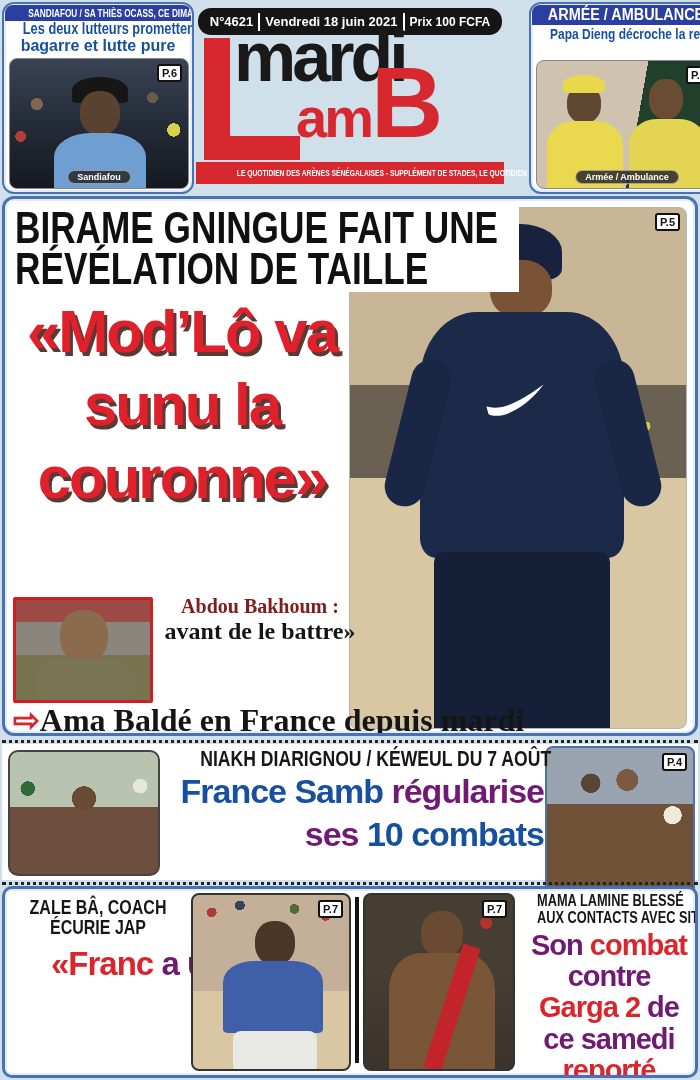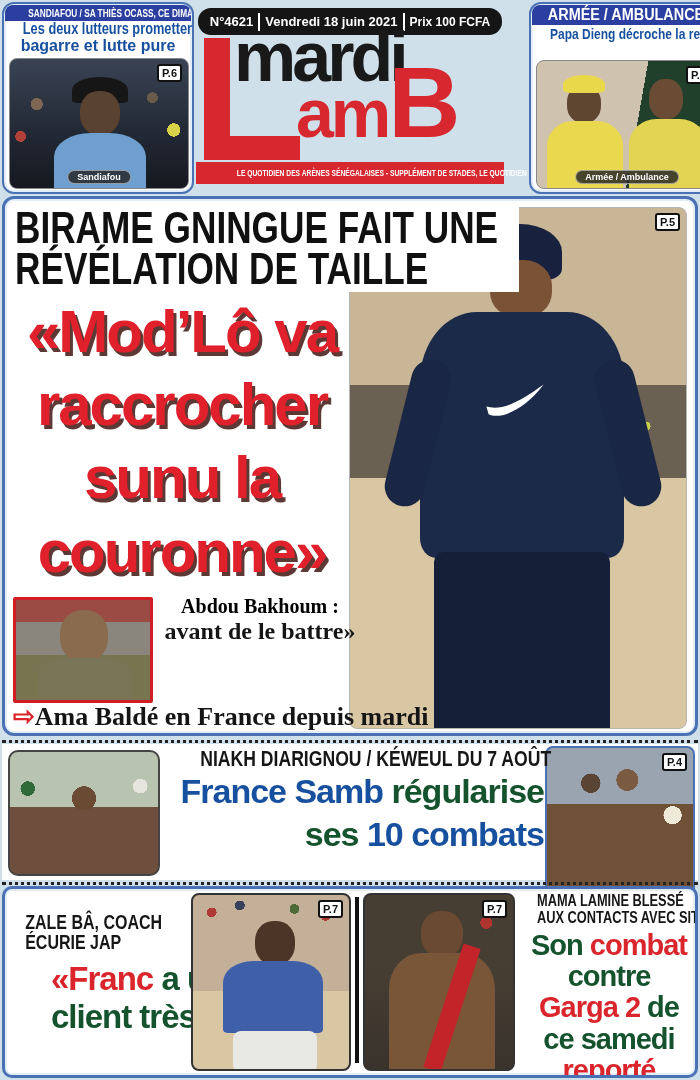--- a/index.html
+++ b/index.html
@@ -20,21 +20,21 @@
            padding:0 3px; color:#111; z-index:5; }
   .cap-pill { position:absolute; bottom:4px; left:50%; transform:translateX(-50%);
               background:rgba(35,35,35,.82); border:1px solid rgba(255,255,255,.5);
               color:#fff; font-size:9px; font-weight:bold; padding:1px 9px;
               border-radius:9px; white-space:nowrap; z-index:5; }
   .ph { position:absolute; overflow:hidden; }
   .shape { position:absolute; }
 
   .dotsep { position:absolute; left:2px; right:2px; border-top:3px dotted #222; height:0; }
 
-  .seg-red { color:#d9252b; } .seg-blue { color:#17509e; } .seg-black { color:#14532d; }
+  .seg-red { color:#d9252b; } .seg-blue { color:#17509e; } .seg-black { color:#701a75; }
 
   
   #tl-box { left:2px; top:2px; width:192px; height:192px; border-width:2px; }
   #tr-box { left:504px; top:2px; width:194px; height:192px; border-width:2px;margin-left:25px; }
   .topbox-kicker { margin:1px 1px 0 1px; border-radius:8px 8px 0 0; font-size:11px; line-height:16px; }
   .topbox-title { color:#17509e; font-weight:bold; text-align:center; line-height:1.05; }
   #tl-title { font-size:16px; }
   #tr-title { font-size:15px; margin-top:1px; }
   #tl-photo { left:5px; top:54px; width:180px; height:131px; border-radius:8px; border:1px solid #888;
         background: radial-gradient(circle 10px at 15% 35%, #7d6652 0 60%, transparent 61%),
@@ -50,21 +50,21 @@
   .mh-pill { position:absolute; left:2px; top:6px; right:2px; height:27px; background:#151515;
              border-radius:13px; display:flex; align-items:center; justify-content:center;
              color:#fff; font-weight:bold; font-size:13px; white-space:nowrap; }
   .mh-div { width:2px; height:18px; background:#fff; margin:0 5px; }
   #logo { position:absolute; left:0; top:36px; width:308px; height:124px; }
   .logo-red { background:#d7282f; }
   #logo-sunu { position:absolute; left:38px; top:-16px; font-size:70px; font-weight:900;
                letter-spacing:-4px; color:#191919; line-height:1; }
   #logo-amb { position:absolute; left:100px; top:14px; color:#d7282f; font-weight:900;
               letter-spacing:-3px; line-height:1; }
-  #logo-amb .am { font-size:68px; }
+  #logo-amb .am { font-size:56px; }
   #logo-amb .bb { font-size:100px; }
   #tagline { position:absolute; left:0; right:0; bottom:10px; height:22px; background:#d7282f;
              color:#fff; font-weight:bold; font-size:8.4px; line-height:22px; text-align:center;
              white-space:nowrap; }
   #tagline span { display:inline-block; transform:scaleX(.8); transform-origin:center; }
 
   
   #main-box { left:2px; top:196px; width:696px; height:540px; }
   #main-photo { right:8px; top:8px; width:338px; height:522px; border-radius:8px; border:1px solid #b5b5b5;
         background: radial-gradient(circle 14px at 10% 10%, #5e7a46 0 60%, transparent 61%),
@@ -76,25 +76,25 @@
                    color:#101010; font-weight:bold; font-size:44px; line-height:.94; padding:4px 0 2px 4px; }
   #main-headline div { transform:scaleX(.8); transform-origin:left center; white-space:nowrap; }
   #red-quote { position:absolute; left:0; top:96px; width:354px; text-align:center; z-index:2;
                color:#e0202a; font-weight:800; font-size:60px; line-height:1.22; letter-spacing:-2px;
                text-shadow:3px 4px 0 rgba(64,22,16,.85); }
   #abdou-photo { left:8px; top:398px; width:140px; height:106px; border:3px solid #cf1f24; border-radius:2px;
         background: radial-gradient(circle 22px at 50% 30%, #8a6b4e 0 60%, transparent 61%),
                     linear-gradient(180deg, #9c4a44 0 22%, #8a867e 22% 55%, #77744f 55% 100%); }
   #abdou-text { position:absolute; left:152px; top:396px; width:206px; text-align:center;
                 font-family:"Liberation Serif", serif; z-index:2; }
-  #abdou-name { color:#000000; font-weight:bold; font-size:20px; }
+  #abdou-name { color:#7f1d1d; font-weight:bold; font-size:20px; }
   .serif-quote { color:#151515; font-weight:bold; font-size:24px; line-height:1.1; }
   .arrow { color:#d9252b; font-weight:bold; }
   #ama-line { position:absolute; left:8px; top:502px; width:400px; font-family:"Liberation Serif", serif;
-              font-weight:bold; font-size:26px; color:#151515; z-index:2; white-space:nowrap; }
+              font-weight:bold; font-size:32px; color:#151515; z-index:2; white-space:nowrap; }
 
   #dotsep1 { top:740px; } #dotsep2 { top:882px; }
 
   
   #mid-band { position:absolute; left:2px; top:744px; width:696px; height:136px; background:#fff; }
   #mid-photo-l { left:8px; top:750px; width:152px; height:126px; border-radius:10px; border:2px solid #444;
         background: radial-gradient(circle 20px at 50% 38%, #6b4a33 0 60%, transparent 61%),
                     radial-gradient(circle 12px at 12% 30%, #2f6b38 0 60%, transparent 61%),
                     radial-gradient(circle 12px at 88% 28%, #e6e6de 0 60%, transparent 61%),
                     linear-gradient(180deg, #b8c4b0 0 45%, #6e4f3d 45% 100%); }
@@ -102,21 +102,21 @@
         background: radial-gradient(circle 16px at 30% 22%, #5a4434 0 60%, transparent 61%),
                     radial-gradient(circle 18px at 55% 20%, #7a5a40 0 60%, transparent 61%),
                     radial-gradient(circle 15px at 86% 42%, #efe9d8 0 60%, transparent 61%),
                     linear-gradient(180deg, #9aa4b0 0 35%, #6f5138 35% 100%); padding-left: 32px; }
   #mid-text { position:absolute; left:162px; top:748px; width:382px; text-align:right; }
   #mid-kicker { color:#161616; font-weight:bold; font-size:22px; line-height:1.0; }
   .mid-line { font-weight:800; font-size:34px; line-height:1.25; letter-spacing:-1px; white-space:nowrap; }
 
   
   #bot-box { left:2px; top:886px; width:696px; height:192px; border-radius:10px; }
-  #bot-left { position:absolute; left:2px; top:23px; width:182px; text-align:left; }
+  #bot-left { position:absolute; left:2px; top:8px; width:182px; text-align:center; }
   .bot-kicker { color:#161616; font-weight:bold; font-size:20px; line-height:1.0; }
   .bot-kicker-sm { color:#161616; font-weight:bold; font-size:16px; line-height:1.05; }
   .bot-line { font-weight:800; font-size:33px; line-height:1.16; letter-spacing:-1px; white-space:nowrap;margin-left:44px; }
   .bot-line-sm { font-weight:800; font-size:29px; line-height:1.08; letter-spacing:-1px; white-space:nowrap; }
   #bot-photo1 { left:186px; top:4px; width:160px; height:178px; border-radius:8px; border:2px solid #333;
         background: radial-gradient(circle 8px at 12% 10%, #b03a34 0 60%, transparent 61%),
                     radial-gradient(circle 8px at 30% 6%, #36425c 0 60%, transparent 61%),
                     radial-gradient(circle 8px at 85% 12%, #b03a34 0 60%, transparent 61%),
                     radial-gradient(circle 8px at 65% 8%, #4f6b3a 0 60%, transparent 61%),
                     linear-gradient(180deg, #c4b098 0 55%, #d9c7a4 55% 100%); position:absolute; }
@@ -203,21 +203,20 @@
       <div class="badge">P.5</div>
     </div>
 
     <div id="main-headline">
       <div>BIRAME GNINGUE FAIT UNE</div>
       <div>RÉVÉLATION DE TAILLE</div>
     </div>
 
     <div id="red-quote">
       <div>«Mod’Lô va</div>
-      <div>raccrocher</div>
       <div>sunu la</div>
       <div>couronne»</div>
     </div>
 
     <div class="ph" id="abdou-photo">
       <div class="shape" style="left:44px;top:10px;width:48px;height:52px;border-radius:45%;background:#8a6b4e;"></div>
       <div class="shape" style="left:22px;top:58px;width:94px;height:48px;border-radius:30% 30% 0 0;background:#7a7457;"></div>
     </div>
     <div id="abdou-text">
       <div id="abdou-name">Abdou Bakhoum :</div>
@@ -247,21 +246,20 @@
   <div class="dotsep" id="dotsep2"></div>
 
   <div class="bluebox" id="bot-box">
     <div id="bot-left">
       <div class="bot-kicker">
         <div class="cond scale80">ZALE BÂ, COACH</div>
         <div class="cond scale80">ÉCURIE JAP</div>
       </div>
       <div style="margin-top:8px;">
         <div class="bot-line"><span class="seg-red">«Franc</span><span class="seg-black"> a un</span></div>
-        <div class="bot-line"><span class="seg-black">client très</span></div>
       </div>
     </div>
 
     <div class="ph" id="bot-photo1">
       <div class="shape" style="left:62px;top:26px;width:40px;height:44px;border-radius:45%;background:#4a3527;"></div>
       <div class="shape" style="left:30px;top:66px;width:100px;height:72px;border-radius:30% 30% 5% 5%;background:#3f5fa8;"></div>
       <div class="shape" style="left:40px;top:136px;width:84px;height:42px;border-radius:8px;background:#e8e8e4;"></div>
       <div class="badge">P.7</div>
     </div>
 

